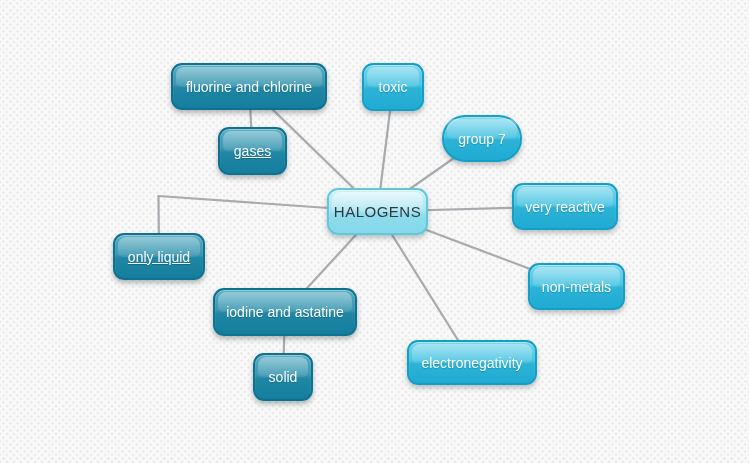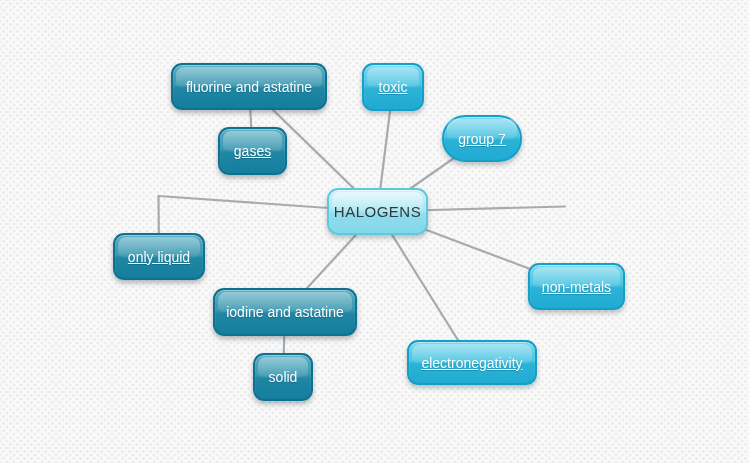--- a/index.html
+++ b/index.html
@@ -59,21 +59,20 @@
   }
   .node-dark {
     background: linear-gradient(180deg, #55abc1 0%, #3b97b0 45%, #1f86a4 54%, #157e9e 100%);
     border: 2px solid #0e7190;
     box-shadow: inset 0 1px 1px rgba(255,255,255,0.45), 0 3px 5px rgba(50,60,65,0.35);
   }
   .node-cyan {
     background: linear-gradient(180deg, #74d5ec 0%, #4cc5e2 45%, #2bb2d7 54%, #21abd2 100%);
     border: 2px solid #149fc6;
     box-shadow: inset 0 1px 1px rgba(255,255,255,0.5), 0 3px 5px rgba(50,60,65,0.3);
-    text-decoration: underline;
   }
   .node-center {
     background: linear-gradient(180deg, #cdf1f8 0%, #abe6f2 45%, #8edcec 58%, #84d8ea 100%);
     border: 2px solid #5fc8dd;
     color: #30393d;
     text-shadow: none;
     font-size: 15px;
     letter-spacing: 0.5px;
     box-shadow: inset 0 1px 1px rgba(255,255,255,0.7), 0 3px 5px rgba(50,60,65,0.3);
   }
@@ -94,39 +93,42 @@
     <line x1="377.5" y1="211.5" x2="576.5" y2="286.5"></line>
     <line x1="377.5" y1="211.5" x2="472" y2="362.5"></line>
     <line x1="377.5" y1="211.5" x2="285" y2="312"></line>
     <line x1="377.5" y1="211.5" x2="158.5" y2="196"></line>
     <line x1="249" y1="86.5" x2="252.5" y2="151"></line>
     <line x1="158.5" y1="196" x2="159" y2="256.5"></line>
     <line x1="285" y1="312" x2="283" y2="377"></line>
   </svg>
 
   <div class="node node-dark" style="left:171px; top:63px; width:156px; height:47px;">
-    <span class="label">fluorine and astatine</span>
+    <span class="label">fluorine and chlorine</span>
   </div>
 
   <div class="node node-dark" style="left:218px; top:127px; width:69px; height:48px;text-decoration:underline;">
     <span class="label">gases</span>
   </div>
 
   <div class="node node-cyan" style="left:362px; top:63px; width:62px; height:48px;">
     <span class="label">toxic</span>
   </div>
 
   <div class="node node-cyan" style="left:442px; top:115px; width:80px; height:47px;border-radius:23px;">
     <span class="label">group 7</span>
   </div>
 
   <div class="node node-center" style="left:327px; top:188px; width:101px; height:47px;">
     <span class="label">HALOGENS</span>
   </div>
 
+  <div class="node node-cyan" style="left:512px; top:183px; width:106px; height:47px;">
+    <span class="label">very reactive</span>
+  </div>
 
 
   <div class="node node-dark" style="left:113px; top:233px; width:92px; height:47px;text-decoration:underline;">
     <span class="label">only liquid</span>
   </div>
 
   <div class="node node-cyan" style="left:528px; top:263px; width:97px; height:47px;">
     <span class="label">non-metals</span>
   </div>
 

